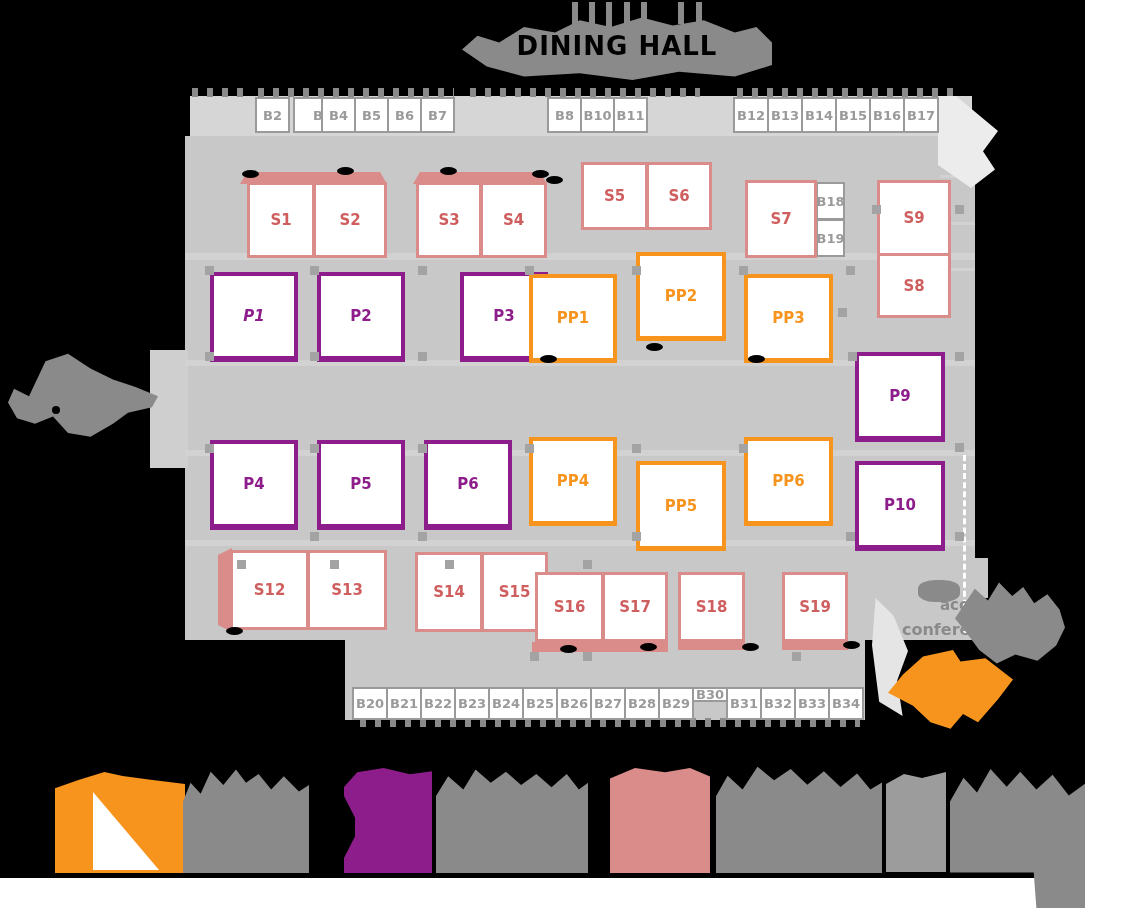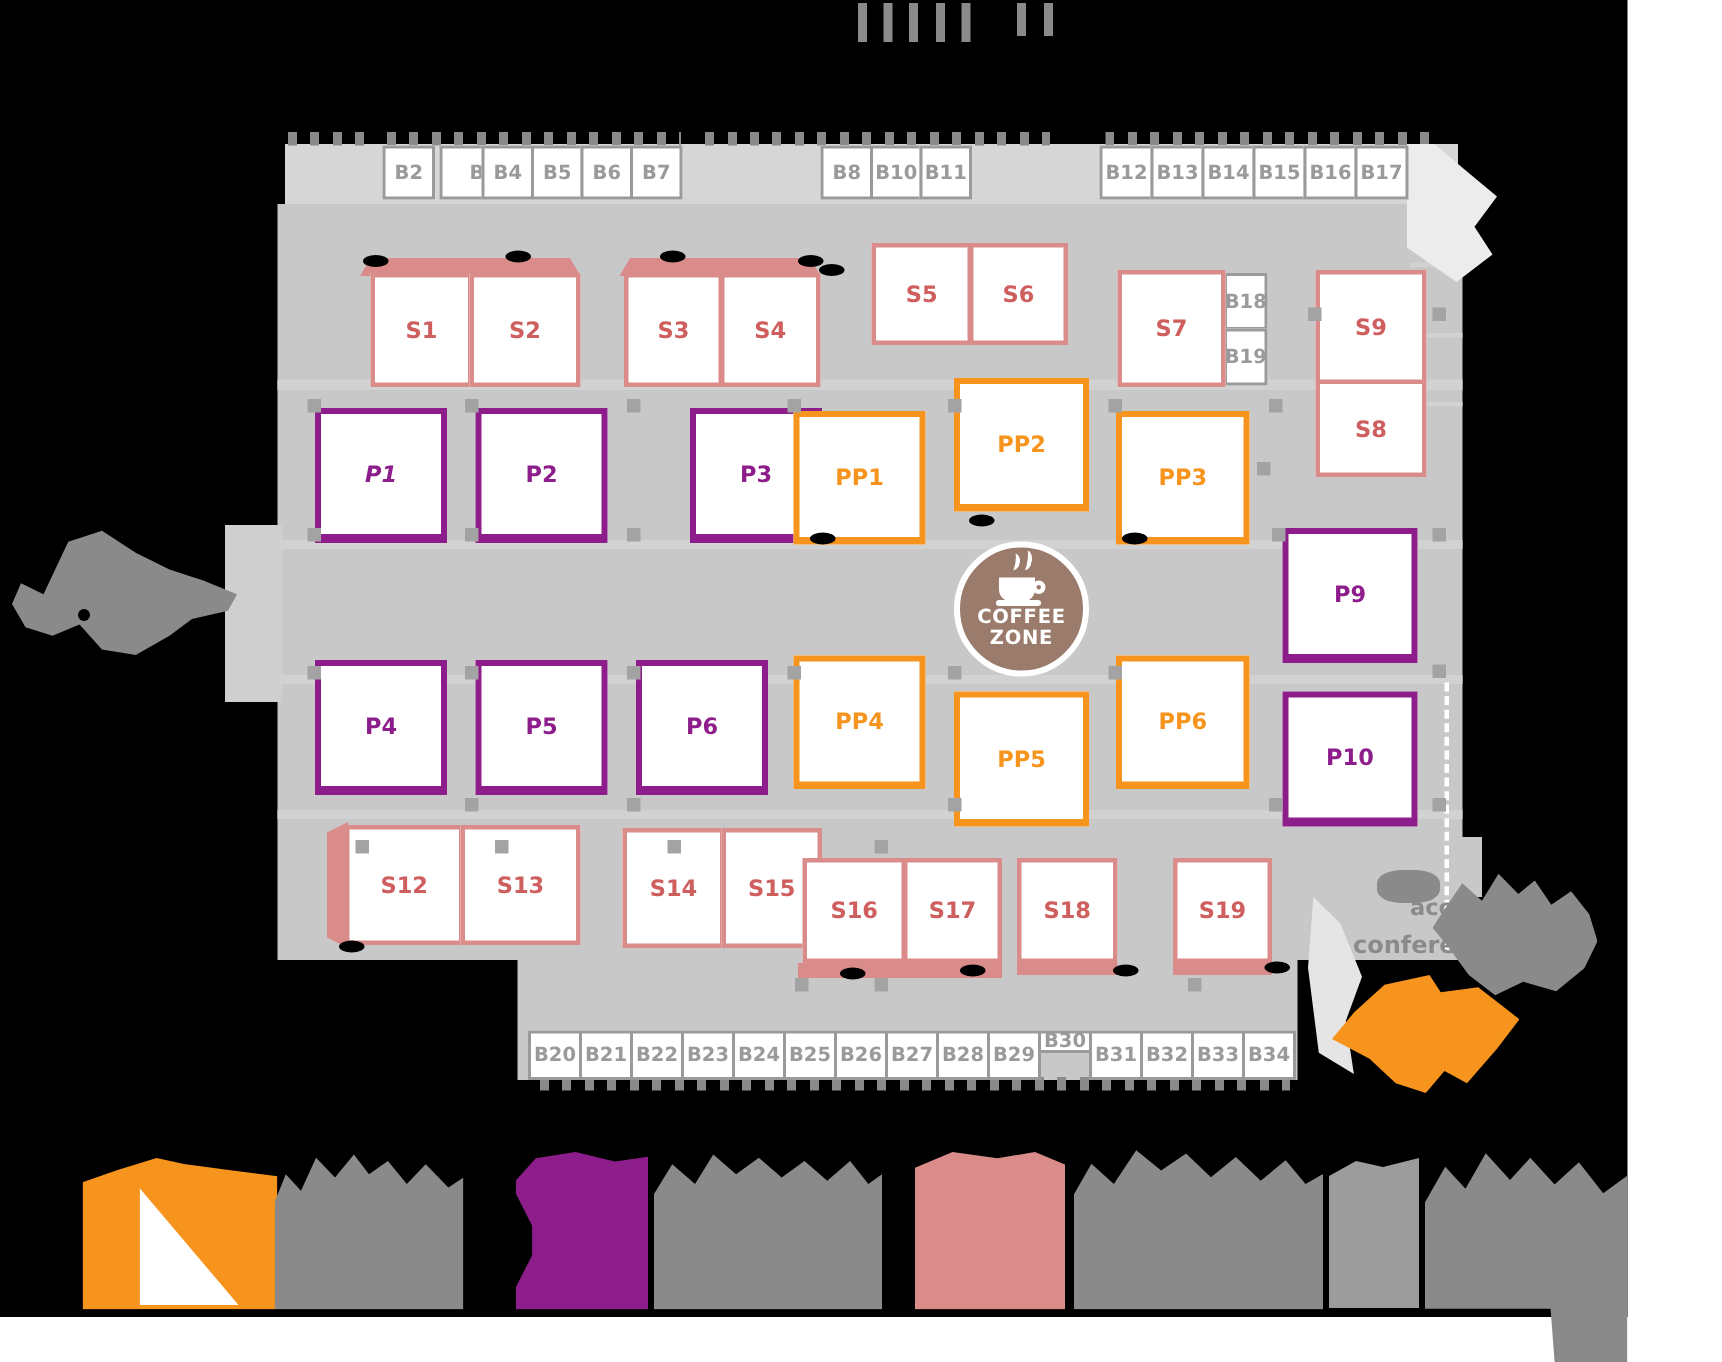--- a/index.html
+++ b/index.html
@@ -59,50 +59,40 @@
   <div class="strip" style="left:940px;top:175px;width:35px;height:3px;"></div>
   <div class="strip" style="left:940px;top:222px;width:35px;height:3px;"></div>
   <div class="strip" style="left:940px;top:268px;width:35px;height:3px;"></div>
 
   <div class="teeth" style="left:192px;top:88px;width:60px;"></div>
   <div class="teeth" style="left:258px;top:88px;width:196px;"></div>
   <div class="teeth" style="left:470px;top:88px;width:230px;"></div>
   <div class="teeth" style="left:737px;top:88px;width:220px;"></div>
   <div class="teeth" style="left:360px;top:718px;width:500px;"></div>
 
+  <div class="banner-blob">
+    <span>DINING HALL</span>
+  </div>
   <div class="stem" style="left:572px;"></div>
   <div class="stem" style="left:589px;"></div>
   <div class="stem" style="left:606px;"></div>
   <div class="stem" style="left:624px;"></div>
   <div class="stem" style="left:641px;"></div>
   <div class="stem" style="left:678px;height:22px;"></div>
   <div class="stem" style="left:696px;height:22px;"></div>
 
   <div class="blob" style="left:8px;top:352px;width:150px;height:92px;
        clip-path:polygon(25% 10%,40% 2%,55% 18%,70% 30%,85% 38%,100% 48%,96% 60%,80% 66%,70% 78%,55% 92%,40% 88%,30% 70%,18% 78%,6% 72%,0 55%,4% 40%,14% 48%);"></div>
   <div style="position:absolute;left:52px;top:406px;width:8px;height:8px;border-radius:50%;background:#000;"></div>
 
   <div style="position:absolute;left:938px;top:96px;width:60px;height:92px;background:#ececec;
        clip-path:polygon(30% 0,100% 38%,75% 60%,95% 80%,55% 100%,0 75%,0 0);"></div>
 
   <div class="dashed-line"></div>
 
-  <div class="coffee-circle">
-    <div class="cup">
-      <div class="steam"></div>
-        <div class="steam steam2"></div>
-      <div class="cup-body"></div>
-        <div class="cup-handle"></div>
-        <div class="cup-saucer"></div>
-    </div>
-    <div class="coffee-text">
-      <div>COFFEE</div>
-        <div>ZONE</div>
-    </div>
-  </div>
 
   <div class="gray-note" style="left:940px;top:596px;font-size:15px;">access</div>
   <div class="gray-note" style="left:902px;top:620px;font-size:16px;">conference hall</div>
   <div class="blob" style="left:955px;top:578px;width:110px;height:90px;
        clip-path:polygon(8% 30%,18% 12%,30% 25%,40% 5%,52% 20%,62% 10%,72% 28%,84% 18%,95% 35%,100% 55%,92% 75%,75% 92%,55% 85%,38% 95%,22% 80%,10% 60%,0 45%);"></div>
   <div class="blob" style="left:918px;top:580px;width:42px;height:22px;border-radius:40%;"></div>
   <div style="position:absolute;left:872px;top:598px;width:36px;height:118px;background:#e5e5e5;
        clip-path:polygon(10% 0,60% 15%,100% 45%,70% 70%,85% 100%,20% 88%,0 40%);"></div>
   <div style="position:absolute;left:888px;top:650px;width:125px;height:82px;background:#f7941e;
        clip-path:polygon(28% 8%,52% 0,58% 14%,78% 10%,100% 36%,88% 60%,72% 88%,60% 78%,50% 96%,34% 88%,20% 68%,0 52%,12% 30%);"></div>

